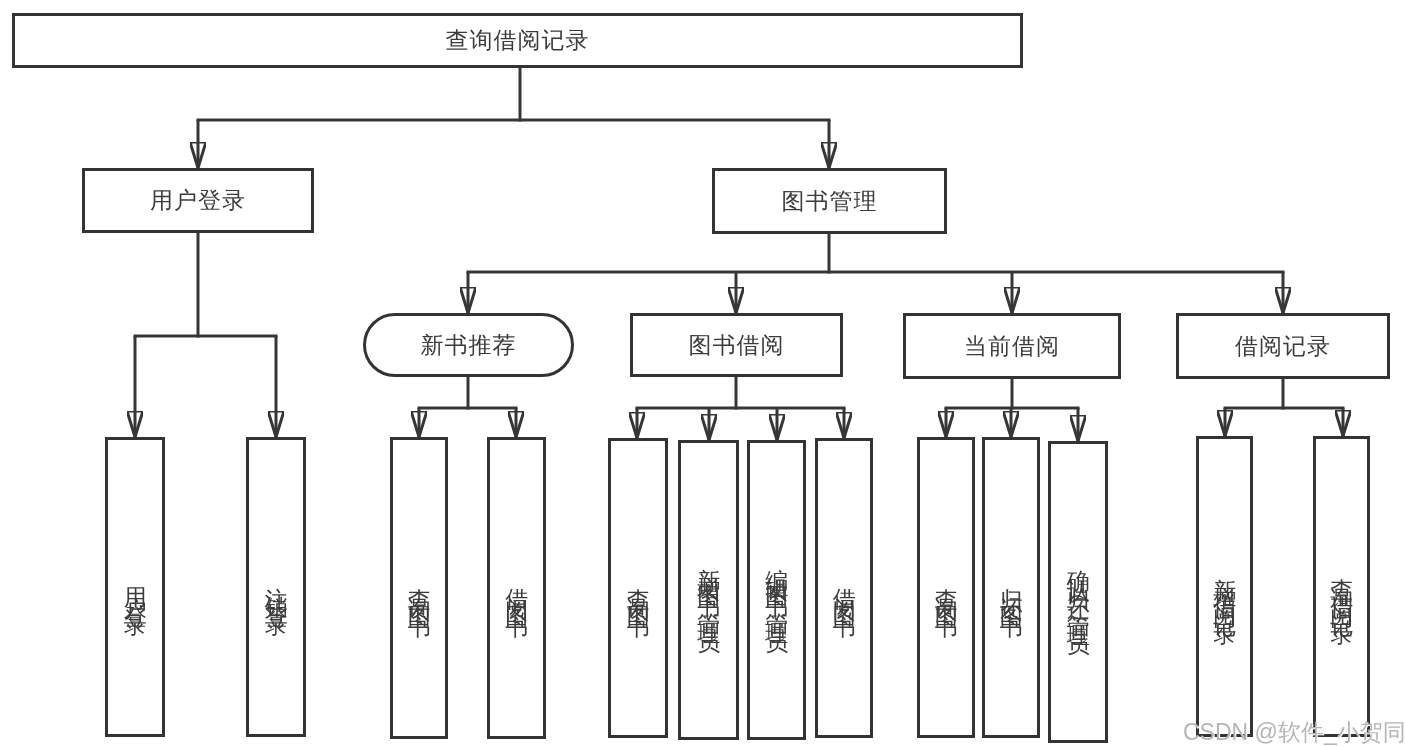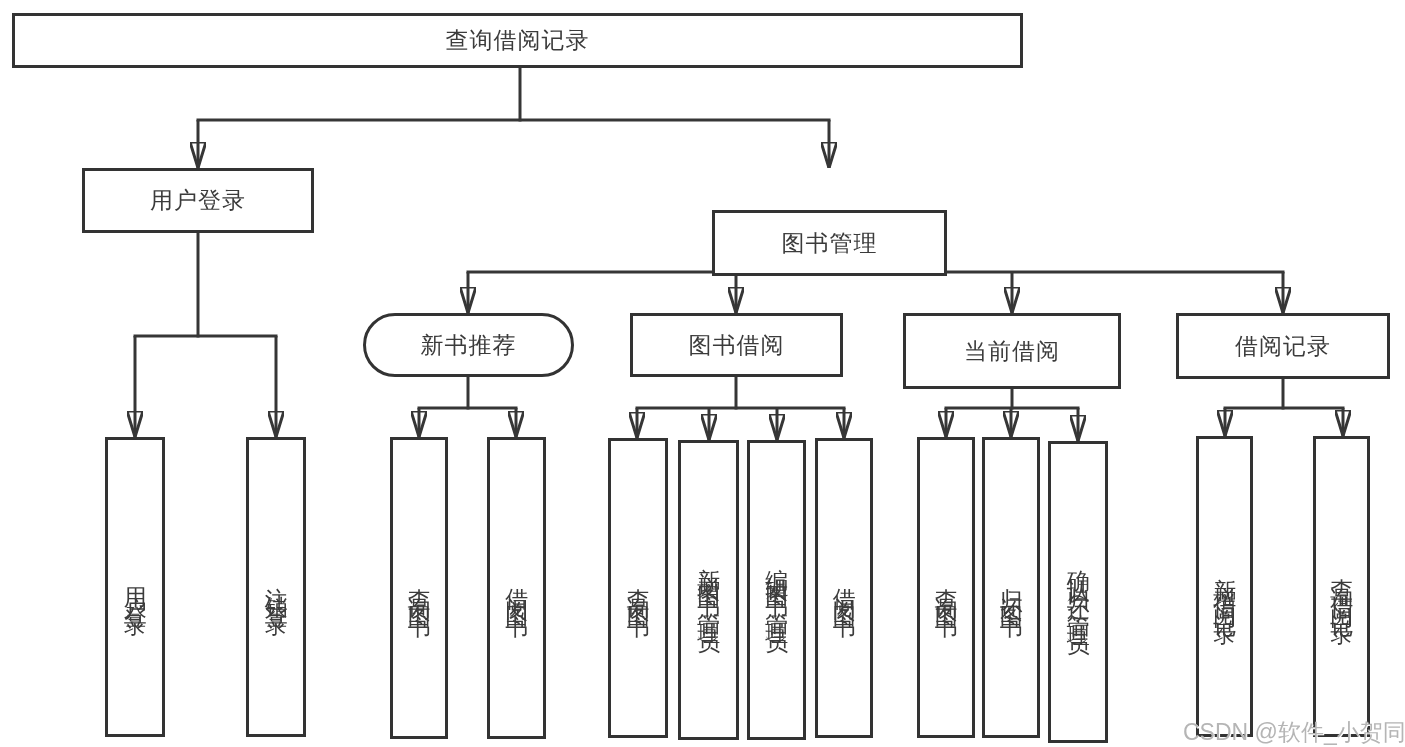--- a/index.html
+++ b/index.html
@@ -36,24 +36,24 @@
     writing-mode: vertical-rl;
     text-orientation: mixed;
     letter-spacing: 9px;
     font-size: 23px;
     line-height: 1.2;
     white-space: nowrap;
   }
   
   #root-box          { left: 12px;   top: 13px;  width: 1011px; height: 55px; }
   #b-user-login      { left: 82px;   top: 168px; width: 232px;  height: 65px; }
-  #b-book-mgmt       { left: 712px;  top: 168px; width: 235px;  height: 66px; margin-top: 42px; }
+  #b-book-mgmt       { left: 712px;  top: 168px; width: 235px;  height: 66px; }
   #g-new-book        { left: 363px;  top: 313px; width: 211px;  height: 64px; border-radius: 32px; }
   #g-book-borrow     { left: 630px;  top: 313px; width: 213px;  height: 64px; }
-  #g-current-borrow  { left: 903px;  top: 313px; width: 218px;  height: 76px; }
+  #g-current-borrow  { left: 903px;  top: 313px; width: 218px;  height: 66px; }
   #g-borrow-records  { left: 1176px; top: 313px; width: 214px;  height: 66px; }
   #l-user-login      { left: 105px;  top: 437px; width: 60px; height: 300px; }
   #l-logout          { left: 246px;  top: 437px; width: 60px; height: 300px; }
   #l-query-1         { left: 390px;  top: 437px; width: 58px; height: 302px; }
   #l-borrow-1        { left: 487px;  top: 437px; width: 59px; height: 302px; }
   #l-query-2         { left: 608px;  top: 438px; width: 60px; height: 300px; }
   #l-add-admin       { left: 678px;  top: 440px; width: 61px; height: 300px; }
   #l-edit-admin      { left: 747px;  top: 440px; width: 59px; height: 300px; }
   #l-borrow-2        { left: 815px;  top: 438px; width: 58px; height: 300px; }
   #l-query-3         { left: 917px;  top: 437px; width: 58px; height: 301px; }

